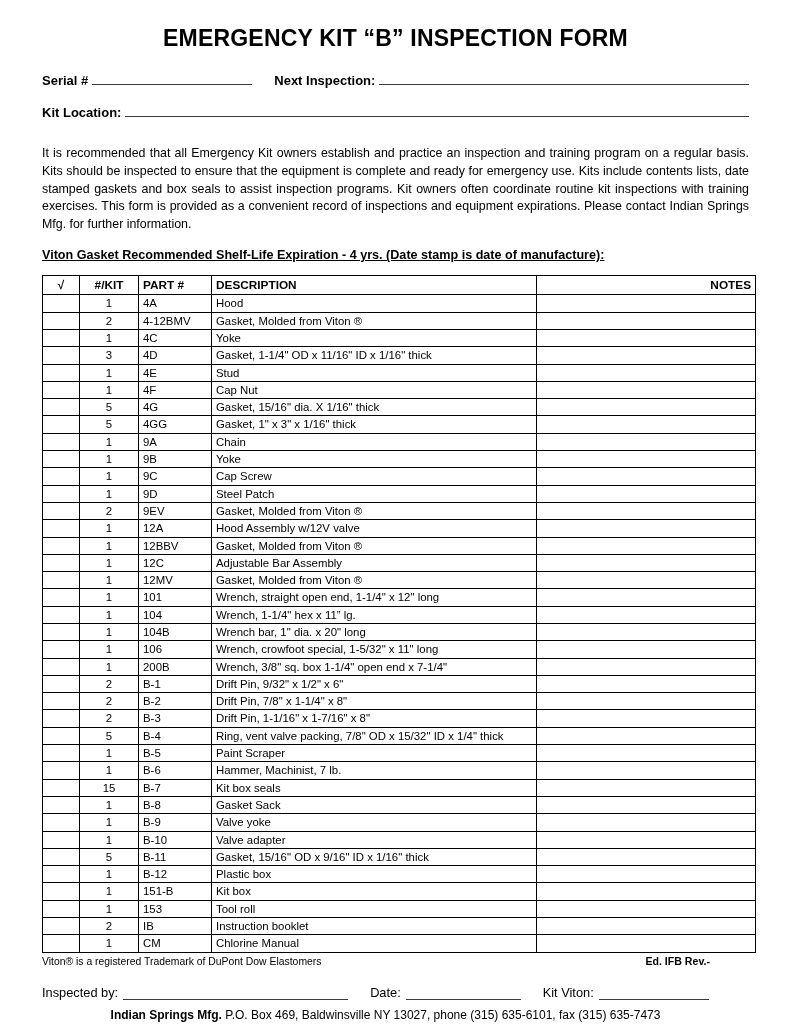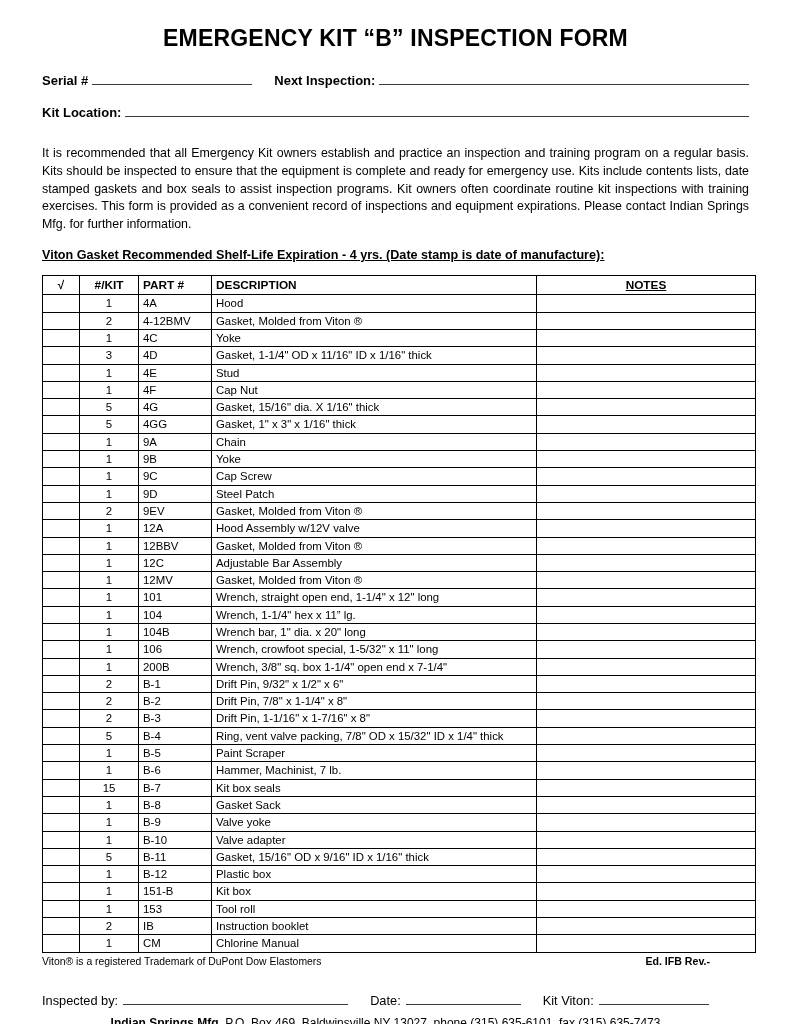--- a/index.html
+++ b/index.html
@@ -90,44 +90,44 @@
   table.parts thead th {
     font-weight: bold;
     font-size: 11.8px;
     height: 18px;
     line-height: 18px;
   }
   .c-check { width: 28px; text-align: center; }
   .c-qty   { width: 50px; text-align: center; }
   .c-part  { width: 64px; text-align: left; padding-left: 6px; }
   .c-desc  { width: 316px; text-align: left; padding-left: 7px; }
-  .c-notes { width: 210px; text-align: center; text-decoration: underline; }
+  .c-notes { width: 210px; text-align: right; }
   thead .c-part { padding-left: 6px; }
   thead .c-desc { padding-left: 7px; }
 
   
   .table-footnote {
     width: 668px;
     display: flex;
     justify-content: space-between;
     align-items: baseline;
     font-size: 10.4px;
     margin-top: 2px;
   }
   .table-footnote .rev {
     font-weight: bold;
     font-size: 10.6px;
   }
 
   
   .inspected {
     display: flex;
-    align-items: flex-start;
+    align-items: flex-end;
     font-size: 12.8px;
-    margin-top: 26px;
+    margin-top: 18px;
     white-space: nowrap;
   }
   .inspected .fill-label { padding-right: 5px; }
   .rule.inspby { width: 225px; margin-right: 22px; }
   .rule.date   { width: 115px; margin-right: 22px; }
   .rule.seal   { width: 110px; }
 
   
   .address {
     text-align: center;

